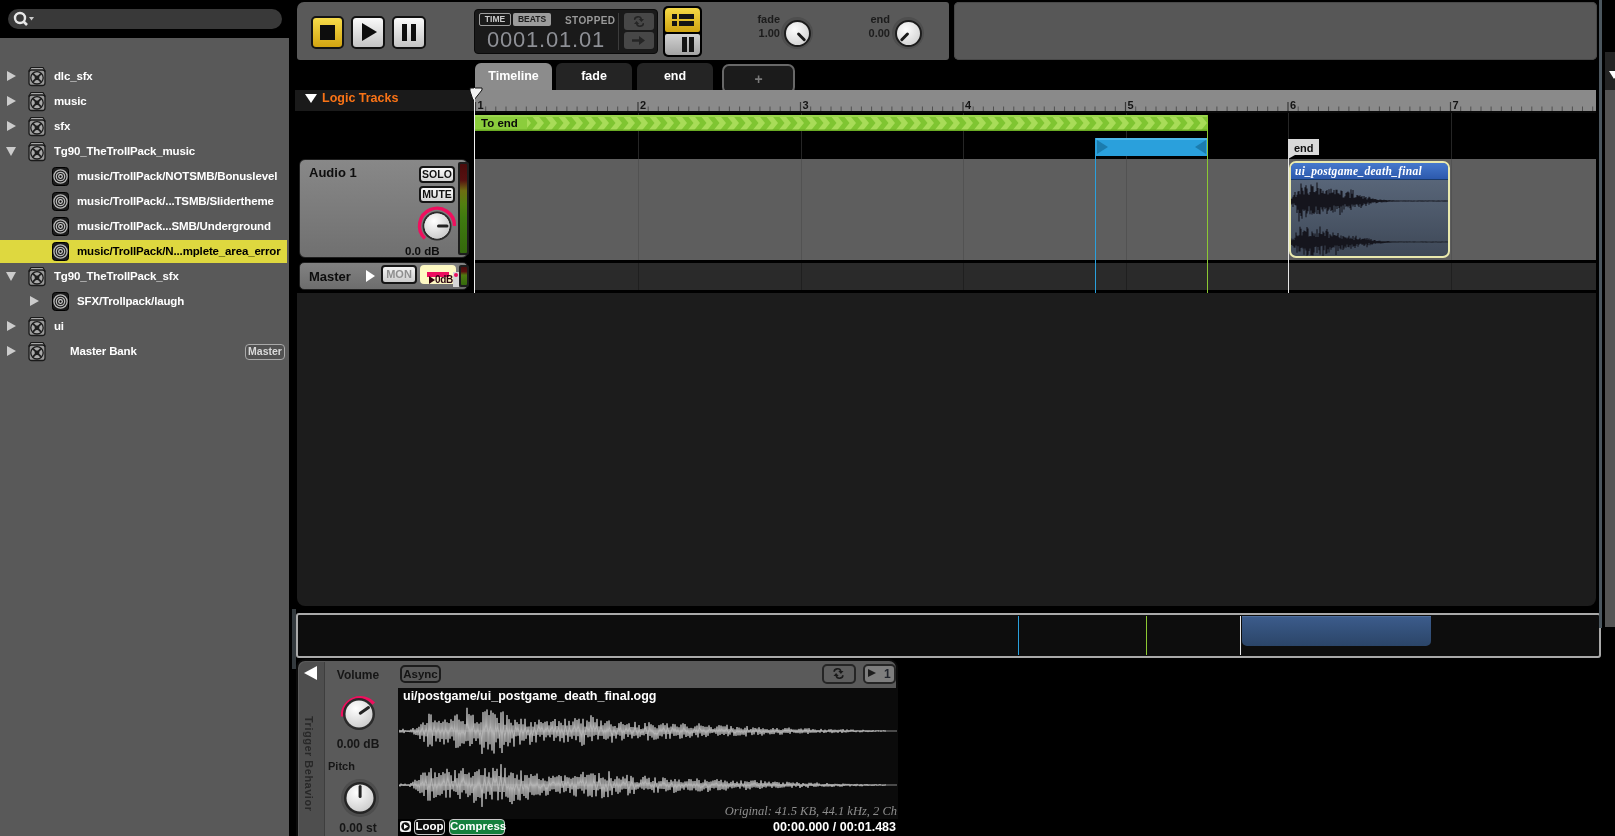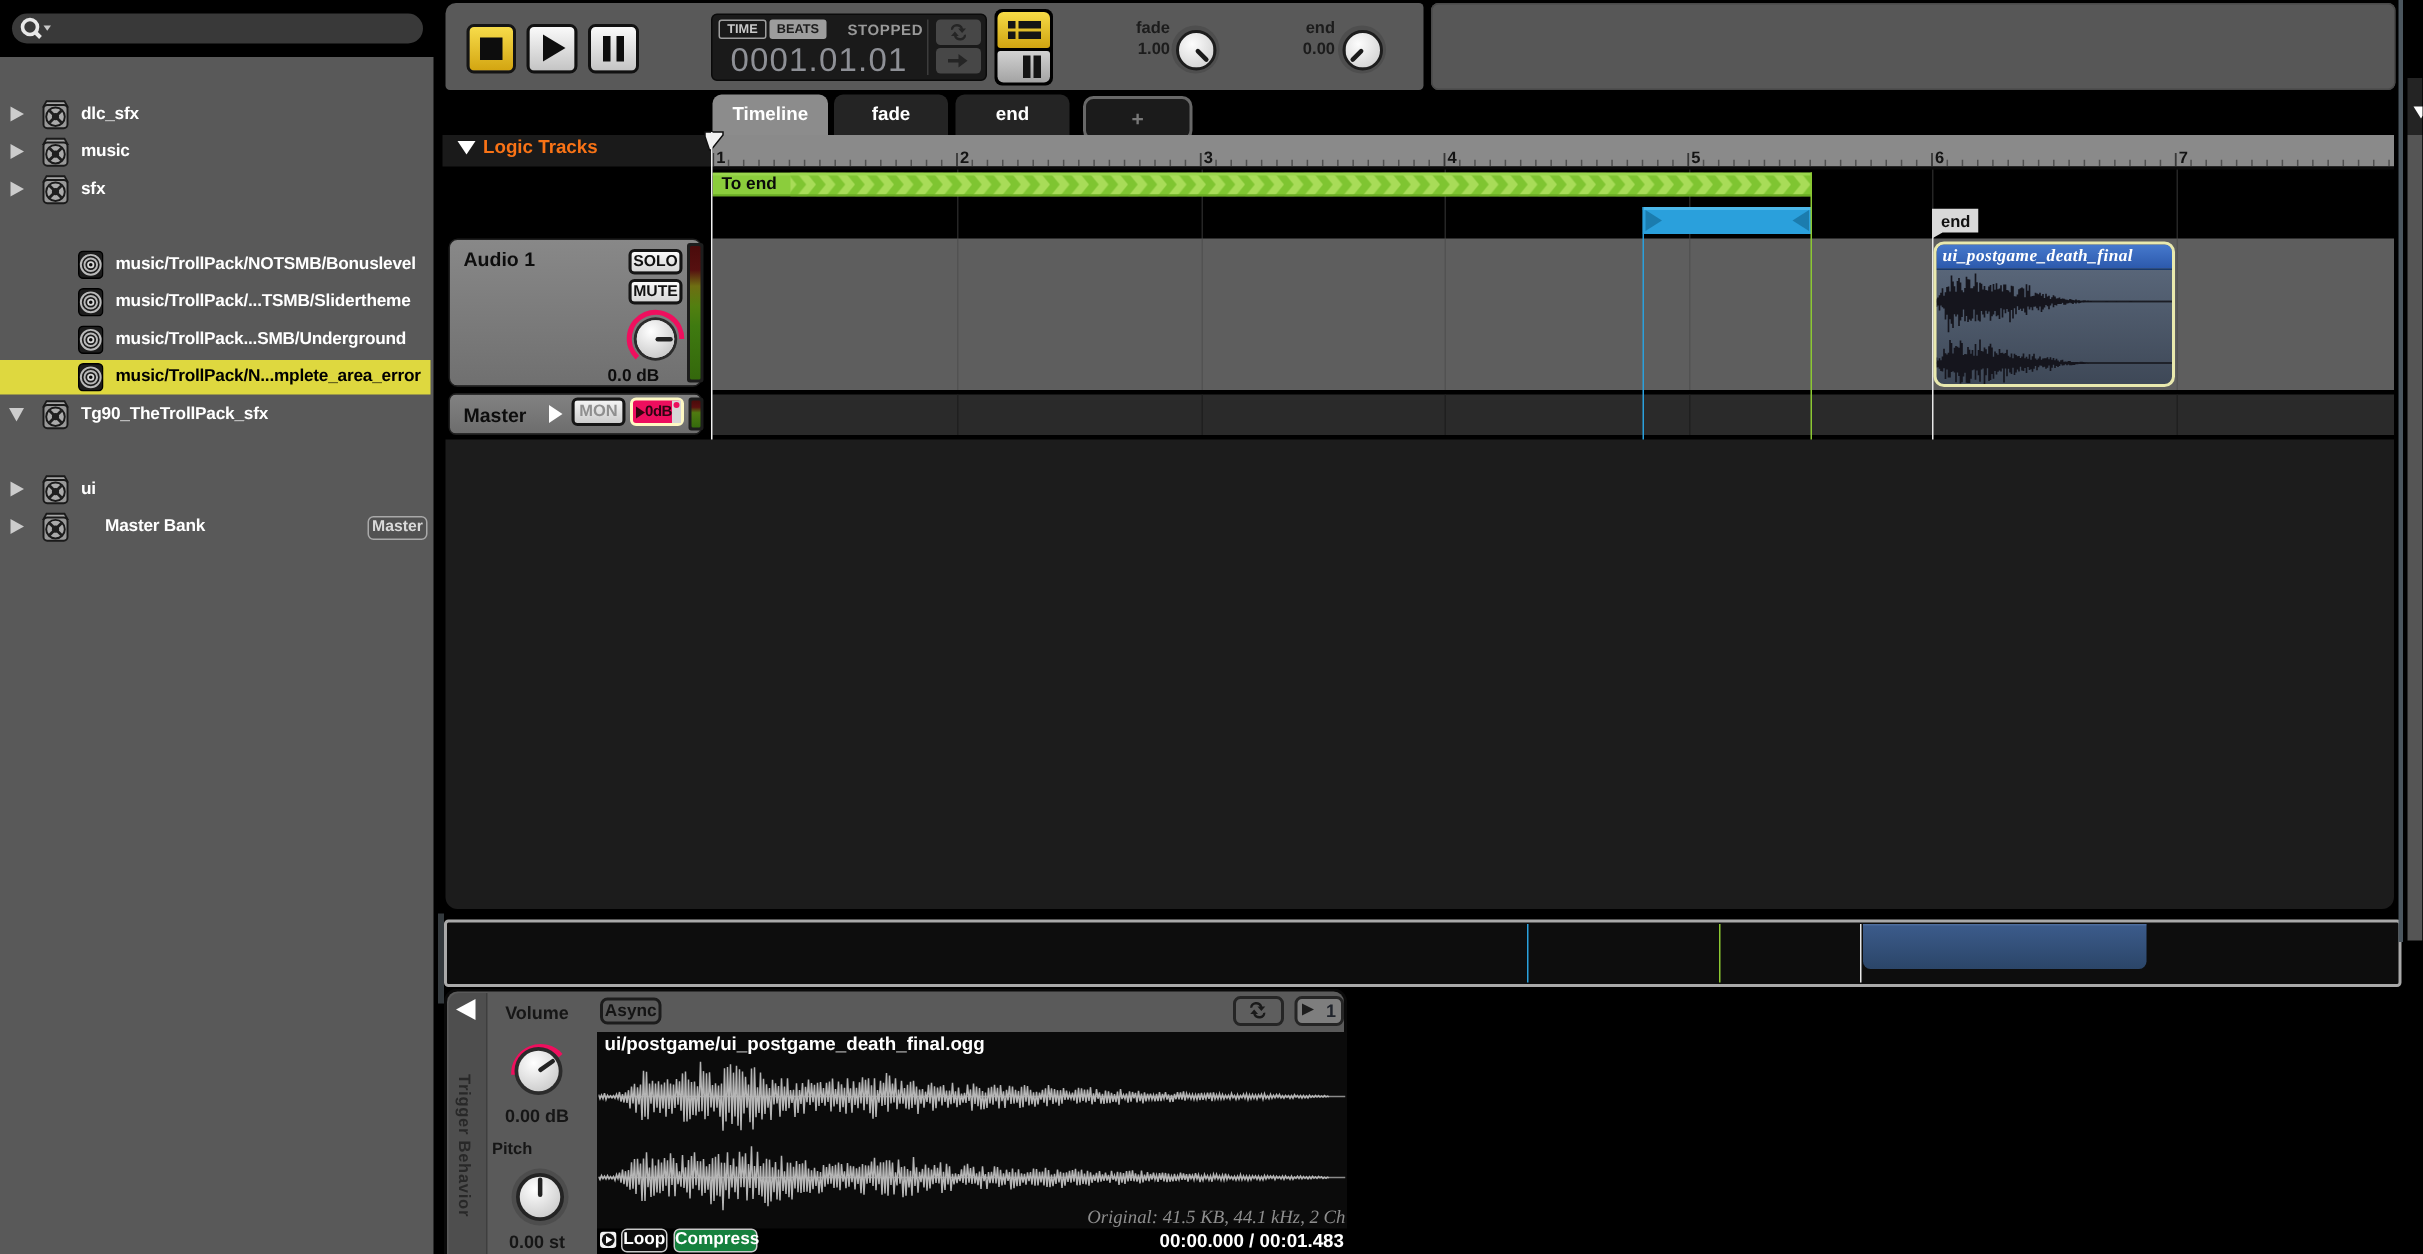--- a/index.html
+++ b/index.html
@@ -61,20 +61,34 @@
 <rect x="2" y="4" width="16" height="15.5" rx="2.5" fill="#989898" stroke="#1a1a1a" stroke-width="1.3"></rect>
 <circle cx="10" cy="11.8" r="6.2" fill="#ababab" stroke="#1a1a1a" stroke-width="1.3"></circle>
 <g stroke="#1f1f1f" stroke-width="1.9">
           <line x1="5.9" y1="7.7" x2="14.1" y2="15.9"></line>
           <line x1="14.1" y1="7.7" x2="5.9" y2="15.9"></line>
         </g>
 <circle cx="10" cy="11.8" r="2.4" fill="#1f1f1f"></circle>
 </svg>
       <span style="position:absolute;left:54px">sfx</span>
     </div>
+<div class="tree-row" style="top:140px">
+      <span class="tri-d" style="left:6px;top:7px"></span>
+      <svg width="20" height="21" viewBox="0 0 20 21" style="position:absolute;left:27px;top:1px">
+<path d="M4 1.5 L16 1.5 L18 5 L2 5 Z" fill="#a6a6a6" stroke="#1a1a1a" stroke-width="1.2"></path>
+<rect x="2" y="4" width="16" height="15.5" rx="2.5" fill="#989898" stroke="#1a1a1a" stroke-width="1.3"></rect>
+<circle cx="10" cy="11.8" r="6.2" fill="#ababab" stroke="#1a1a1a" stroke-width="1.3"></circle>
+<g stroke="#1f1f1f" stroke-width="1.9">
+          <line x1="5.9" y1="7.7" x2="14.1" y2="15.9"></line>
+          <line x1="14.1" y1="7.7" x2="5.9" y2="15.9"></line>
+        </g>
+<circle cx="10" cy="11.8" r="2.4" fill="#1f1f1f"></circle>
+</svg>
+      <span style="position:absolute;left:54px">Tg90_TheTrollPack_music</span>
+    </div>
 <div class="tree-row" style="top:190px">
       <svg width="17" height="19" viewBox="0 0 17 19" style="position:absolute;left:52px;top:2px">
 <rect x="0.5" y="0.5" width="16" height="18" rx="3" fill="#1c1c1c" stroke="#000" stroke-width="1"></rect>
 <circle cx="8.5" cy="9.5" r="6.6" fill="none" stroke="#b9b9b9" stroke-width="1.3"></circle>
 <circle cx="8.5" cy="9.5" r="4.2" fill="none" stroke="#b9b9b9" stroke-width="1.3"></circle>
 <circle cx="8.5" cy="9.5" r="1.8" fill="#0c0c0c" stroke="#d8d8d8" stroke-width="1.2"></circle>
 </svg>
       <span style="position:absolute;left:77px">music/TrollPack/...TSMB/Slidertheme</span>
     </div>
 <div class="tree-row" style="top:165px">
@@ -111,20 +125,30 @@
 <path d="M4 1.5 L16 1.5 L18 5 L2 5 Z" fill="#a6a6a6" stroke="#1a1a1a" stroke-width="1.2"></path>
 <rect x="2" y="4" width="16" height="15.5" rx="2.5" fill="#989898" stroke="#1a1a1a" stroke-width="1.3"></rect>
 <circle cx="10" cy="11.8" r="6.2" fill="#ababab" stroke="#1a1a1a" stroke-width="1.3"></circle>
 <g stroke="#1f1f1f" stroke-width="1.9">
           <line x1="5.9" y1="7.7" x2="14.1" y2="15.9"></line>
           <line x1="14.1" y1="7.7" x2="5.9" y2="15.9"></line>
         </g>
 <circle cx="10" cy="11.8" r="2.4" fill="#1f1f1f"></circle>
 </svg>
       <span style="position:absolute;left:54px">Tg90_TheTrollPack_sfx</span>
+    </div>
+<div class="tree-row" style="top:290px">
+      <span class="tri-r" style="left:30px;top:6px"></span>
+      <svg width="17" height="19" viewBox="0 0 17 19" style="position:absolute;left:52px;top:2px">
+<rect x="0.5" y="0.5" width="16" height="18" rx="3" fill="#1c1c1c" stroke="#000" stroke-width="1"></rect>
+<circle cx="8.5" cy="9.5" r="6.6" fill="none" stroke="#b9b9b9" stroke-width="1.3"></circle>
+<circle cx="8.5" cy="9.5" r="4.2" fill="none" stroke="#b9b9b9" stroke-width="1.3"></circle>
+<circle cx="8.5" cy="9.5" r="1.8" fill="#0c0c0c" stroke="#d8d8d8" stroke-width="1.2"></circle>
+</svg>
+      <span style="position:absolute;left:77px">SFX/Trollpack/laugh</span>
     </div>
 <div class="tree-row" style="top:315px">
       <span class="tri-r" style="left:7px;top:6px"></span>
       <svg width="20" height="21" viewBox="0 0 20 21" style="position:absolute;left:27px;top:1px">
 <path d="M4 1.5 L16 1.5 L18 5 L2 5 Z" fill="#a6a6a6" stroke="#1a1a1a" stroke-width="1.2"></path>
 <rect x="2" y="4" width="16" height="15.5" rx="2.5" fill="#989898" stroke="#1a1a1a" stroke-width="1.3"></rect>
 <circle cx="10" cy="11.8" r="6.2" fill="#ababab" stroke="#1a1a1a" stroke-width="1.3"></circle>
 <g stroke="#1f1f1f" stroke-width="1.9">
           <line x1="5.9" y1="7.7" x2="14.1" y2="15.9"></line>
           <line x1="14.1" y1="7.7" x2="5.9" y2="15.9"></line>
@@ -389,21 +413,21 @@
 <rect x="22" y="20.6" width="11.5" height="3" rx="1.5" fill="#222"></rect>
 </svg>
 <div class="abs b" style="left:405px;top:245px;width:64px;color:#0d0d0d;font-size:11.5px;text-align:left">0.0 dB</div>
 <div class="abs" style="left:458px;top:162px;width:11px;height:93px;background:#1d1d1d;border-radius:2px">
 <div class="abs" style="left:2px;top:2px;width:7px;height:89px;background:linear-gradient(#4a0b0b 0%,#561010 18%,#6e6e12 30%,#527f10 45%,#3f7a10 60%,#34680c 100%);border-radius:1px"></div>
     </div>
 <div class="abs" style="left:299px;top:262px;width:169px;height:28px;background:linear-gradient(#828282,#6d6d6d);border:1px solid #1e1e1e;border-radius:5px"></div>
 <div class="abs b" style="left:309px;top:269px;color:#0d0d0d;font-size:13px">Master</div>
 <span class="tri-r" style="position:absolute;left:366px;top:270px;border-left-color:#fff;border-left-width:9px;border-top-width:6px;border-bottom-width:6px"></span>
 <div class="abs b" style="left:381px;top:265px;width:36px;height:19px;background:linear-gradient(#f4f4f4,#cdcdcd);border:2.5px solid #151515;border-radius:4px;color:#8f8f8f;font-size:11px;text-align:center;line-height:14px">MON</div>
-<div class="abs" style="left:420px;top:265px;width:36px;height:19px;border:2px solid #fef9c3;border-radius:4px;background:#ed0e5e">
+<div class="abs" style="left:420px;top:265px;width:36px;height:19px;border:7px solid #fef9c3;border-radius:4px;background:#ed0e5e">
 <span class="tri-r" style="position:absolute;left:1.5px;top:3.5px;border-left-color:#33050f;border-left-width:6.5px;border-top-width:4.5px;border-bottom-width:4.5px"></span>
 <span class="b" style="position:absolute;left:8px;top:1.5px;color:#2d0512;font-size:10px;letter-spacing:-0.3px">0dB</span>
 <div class="abs" style="left:26px;top:0;width:6px;height:15px;background:#d7d7d7"></div>
 <div class="abs" style="left:27px;top:0.5px;width:4px;height:4px;border-radius:50%;background:#ed0e5e"></div>
 </div>
 <div class="abs" style="left:459px;top:265px;width:10px;height:22px;background:#1d1d1d;border-radius:2px">
 <div class="abs" style="left:2px;top:2px;width:6px;height:18px;background:linear-gradient(#4a0b0b 0%,#5c1010 25%,#4f7a10 45%,#346a0c 100%);border-radius:1px"></div>
     </div>
 <div class="vline" style="left:474px;top:88px;height:205px;background:#f0f0f0"></div>
 <div class="vline" style="left:1095px;top:138px;height:155px;background:#2aa0dc"></div>

